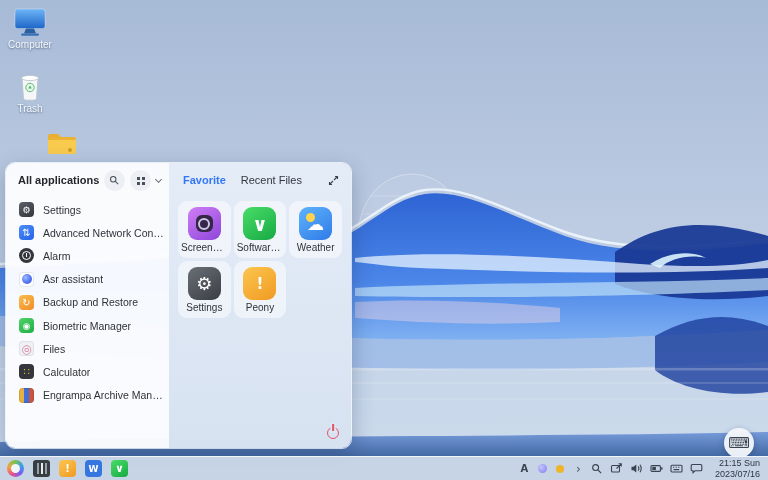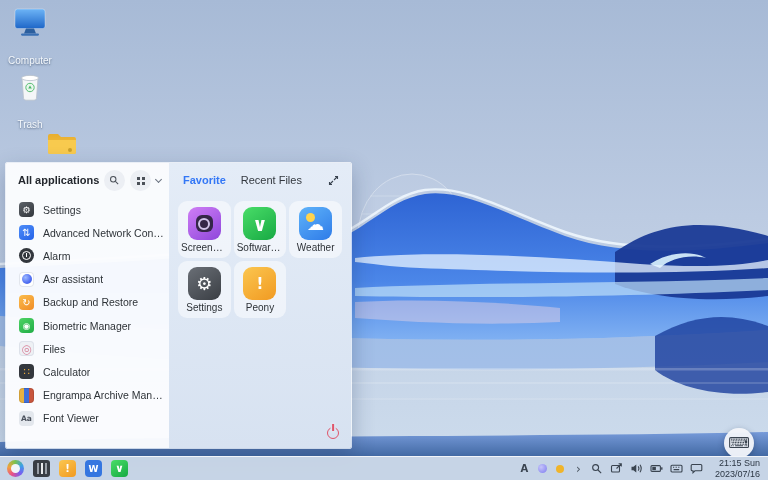--- a/index.html
+++ b/index.html
@@ -6,27 +6,27 @@
   .screen{position:relative;width:768px;height:480px;overflow:hidden;
     font-family:"Liberation Sans","DejaVu Sans",sans-serif;-webkit-font-smoothing:antialiased;}
   .screen *{box-sizing:border-box;}
   svg{display:block;}
 
   
   .wallpaper{position:absolute;inset:0;}
 
   
   .dicon{position:absolute;width:52px;display:flex;flex-direction:column;align-items:center;cursor:pointer;}
-  .dicon .dlabel{margin-top:18px;font-size:10px;color:#f4f8fc;text-shadow:0 1px 2px rgba(20,40,70,.55);}
+  .dicon .dlabel{margin-top:2px;font-size:10px;color:#f4f8fc;text-shadow:0 1px 2px rgba(20,40,70,.55);}
   .dicon-computer{left:4px;top:8px;}
   .dicon-trash{left:4px;top:72px;}
   .dicon-folder{left:45px;top:131px;width:34px;}
 
   
-  .start-menu{position:absolute;left:5px;top:162px;width:347px;height:287px;border-radius:2px;
+  .start-menu{position:absolute;left:5px;top:162px;width:347px;height:287px;border-radius:10px;
     display:flex;overflow:hidden;box-shadow:0 8px 22px rgba(25,45,85,.30);
     border:1px solid rgba(255,255,255,.7);}
   .menu-left{width:163px;background:rgba(251,252,254,.97);display:flex;flex-direction:column;}
   .menu-right{flex:1;background:linear-gradient(180deg,#e4ecf7,#d7e2f1);position:relative;display:flex;flex-direction:column;}
 
   .menu-header{height:34px;display:flex;align-items:center;justify-content:space-between;padding:0 8px 0 12px;}
   .menu-title{font-size:11px;font-weight:bold;color:#23272d;}
   .hdr-btns{display:flex;align-items:center;gap:5px;}
   .circle-btn{width:21px;height:21px;border-radius:50%;background:#eceff4;display:flex;align-items:center;justify-content:center;cursor:pointer;}
   .grid-glyph{width:3px;height:3px;background:#4a5058;box-shadow:5px 0 0 #4a5058,0 5px 0 #4a5058,5px 5px 0 #4a5058;margin:-4px 0 0 -4px;}
@@ -245,24 +245,20 @@
           <span class="app-name">Files</span>
           </div>
         <div class="app-row">
           <span class="li-icon ic-calc">∷</span>
           <span class="app-name">Calculator</span>
           </div>
         <div class="app-row">
           <span class="li-icon ic-archive"></span>
           <span class="app-name">Engrampa Archive Manager</span>
           </div>
-        <div class="app-row">
-          <span class="li-icon ic-font">Aa</span>
-          <span class="app-name">Font Viewer</span>
-          </div>
       </div>
     </div>
 
     <div class="menu-right">
       <div class="tabs-row">
         <span class="tab active">Favorite</span>
         <span class="tab">Recent Files</span>
         <span class="expand-btn">
           <svg width="11" height="11" viewBox="0 0 11 11">
               <path d="M7 1.5 L9.5 1.5 L9.5 4 M9.5 1.5 L6 5 M4 9.5 L1.5 9.5 L1.5 7 M1.5 9.5 L5 6" fill="none" stroke="#3a4450" stroke-width="1.1"></path>

